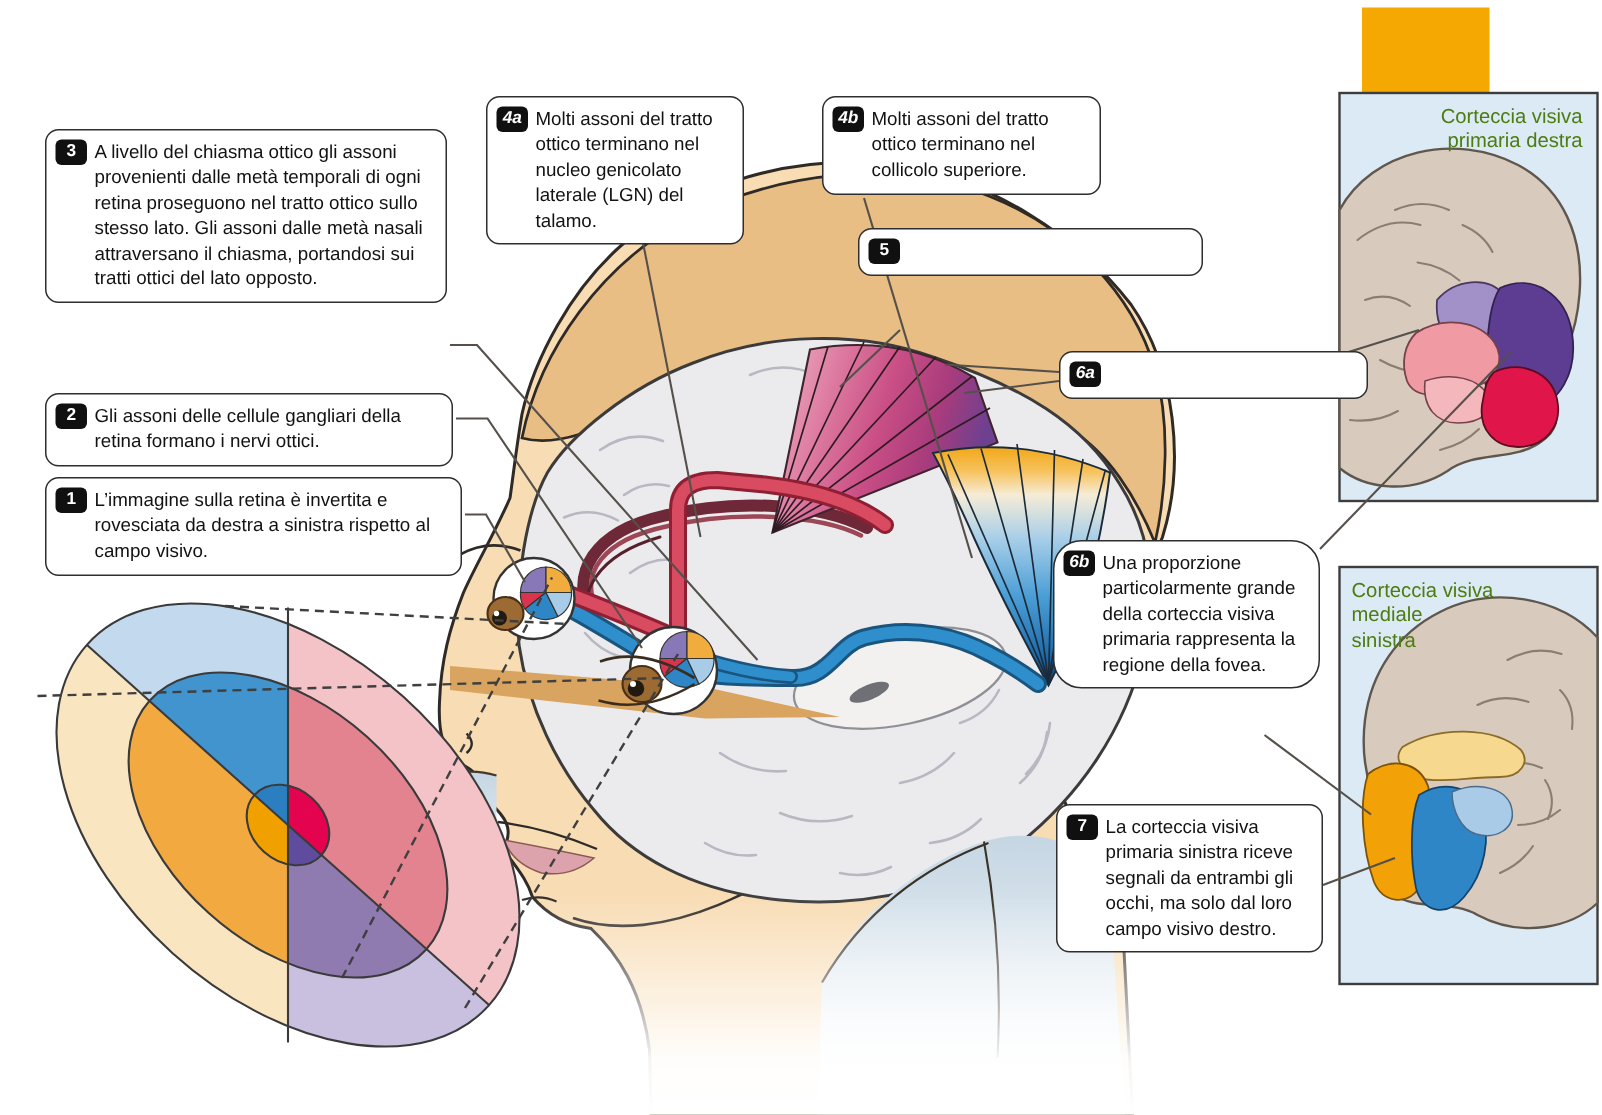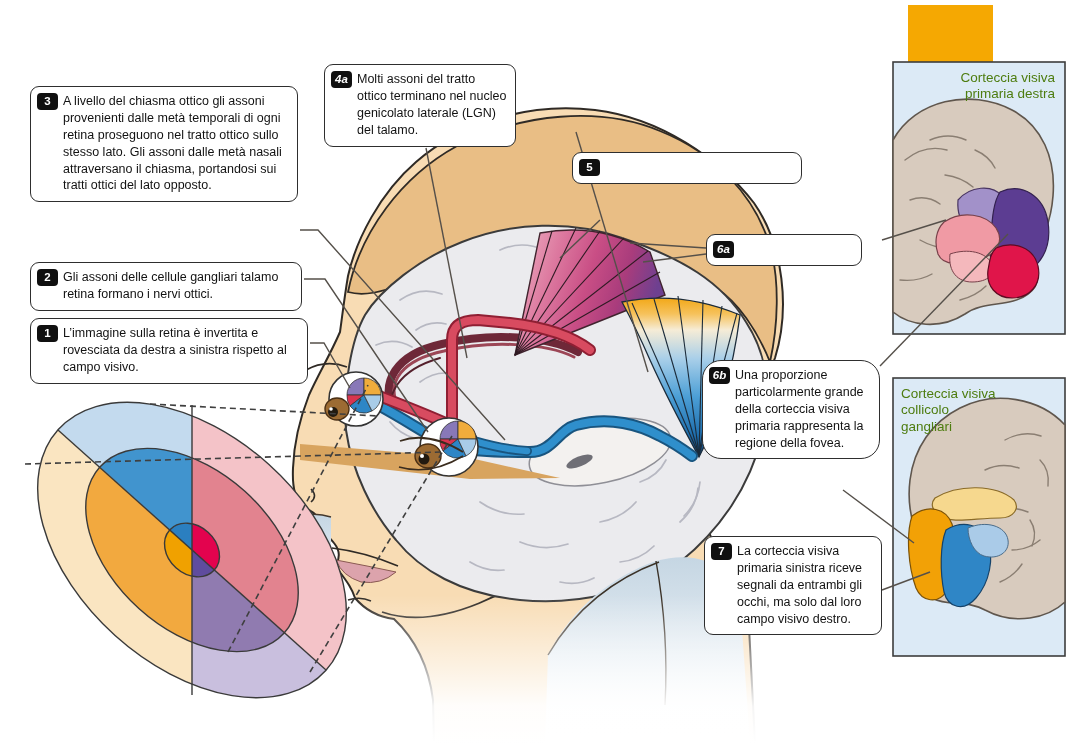--- a/index.html
+++ b/index.html
@@ -358,48 +358,52 @@
     <path d="M882,590 L930,572"></path>
   </g>
 </svg>
 
 <div class="callout" style="left:30px;top:86px;width:268px;">
   <span class="badge">3</span>
   <span class="callout-text">A livello del chiasma ottico gli assoni provenienti dalle metà temporali di ogni retina proseguono nel tratto ottico sullo stesso lato. Gli assoni dalle metà nasali attraversano il chiasma, portandosi sui tratti ottici del lato opposto.</span>
 </div>
 <div class="callout" style="left:30px;top:262px;width:272px;">
   <span class="badge">2</span>
-  <span class="callout-text">Gli assoni delle cellule gangliari talamo retina formano i nervi ottici.</span>
+  <span class="callout-text">Gli assoni delle cellule gangliari della retina formano i nervi ottici.</span>
 </div>
 <div class="callout" style="left:30px;top:318px;width:278px;">
   <span class="badge">1</span>
   <span class="callout-text">L’immagine sulla retina è invertita e rovesciata da destra a sinistra rispetto al campo visivo.</span>
 </div>
-<div class="callout" style="left:324px;top:64px;width:192px;justify-content:center;">
+<div class="callout" style="left:324px;top:64px;width:172px;justify-content:center;">
   <span class="badge ab">4a</span>
   <span class="callout-text">Molti assoni del tratto ottico terminano nel nucleo genicolato laterale (LGN) del talamo.</span>
 </div>
+<div class="callout" style="left:548px;top:64px;width:186px;">
+  <span class="badge ab">4b</span>
+  <span class="callout-text">Molti assoni del tratto ottico terminano nel collicolo superiore.</span>
+</div>
 <div class="callout" style="left:572px;top:152px;width:230px;">
   <span class="badge">5</span>
 </div>
-<div class="callout" style="left:706px;top:234px;width:156px;">
+<div class="callout" style="left:706px;top:234px;width:206px;">
   <span class="badge ab">6a</span>
 </div>
 <div class="callout" style="left:702px;top:360px;width:178px;border-radius:19px;">
   <span class="badge ab">6b</span>
   <span class="callout-text">Una proporzione particolarmente grande della corteccia visiva primaria rappresenta la regione della fovea.</span>
 </div>
 <div class="callout" style="left:704px;top:536px;width:178px;">
   <span class="badge">7</span>
   <span class="callout-text">La corteccia visiva primaria sinistra riceve segnali da entrambi gli occhi, ma solo dal loro campo visivo destro.</span>
 </div>
 
 <div class="panel-title right-align" style="left:935px;top:70px;width:120px;">
   <div>Corteccia visiva</div>
   <div>primaria destra</div>
 </div>
 <div class="panel-title" style="left:901px;top:386px;width:110px;">
   <div>Corteccia visiva</div>
-  <div>collicolo</div>
-  <div>gangliari</div>
+  <div>mediale</div>
+  <div>sinistra</div>
 </div>
 
 </div>
 
 </body></html>

